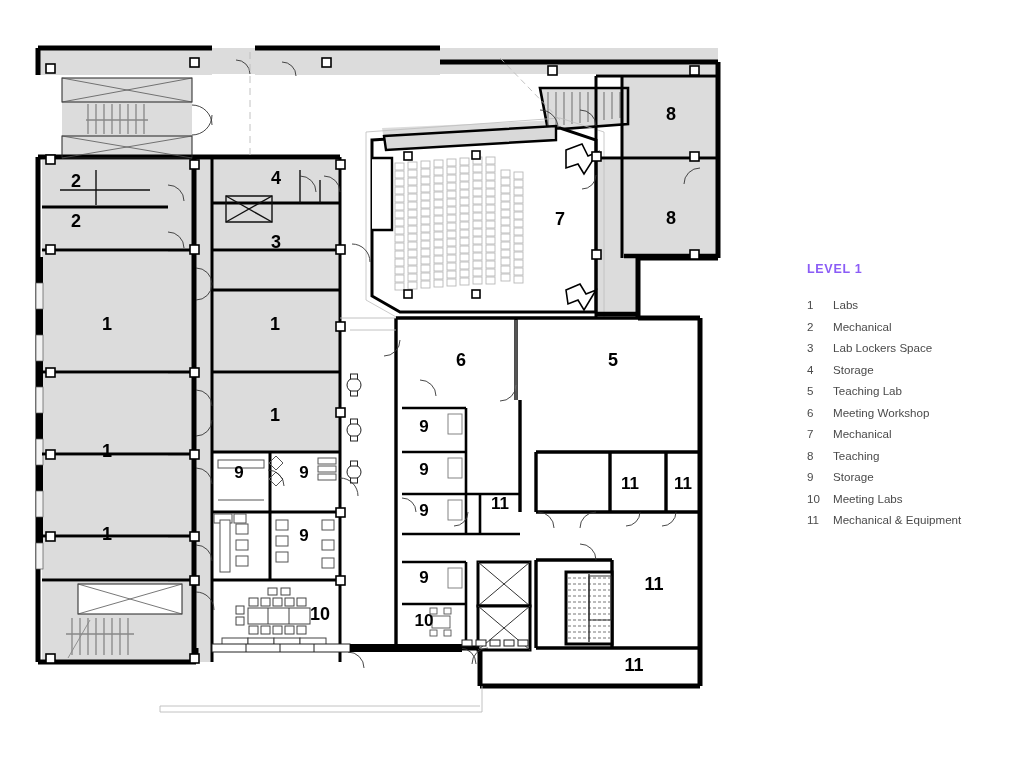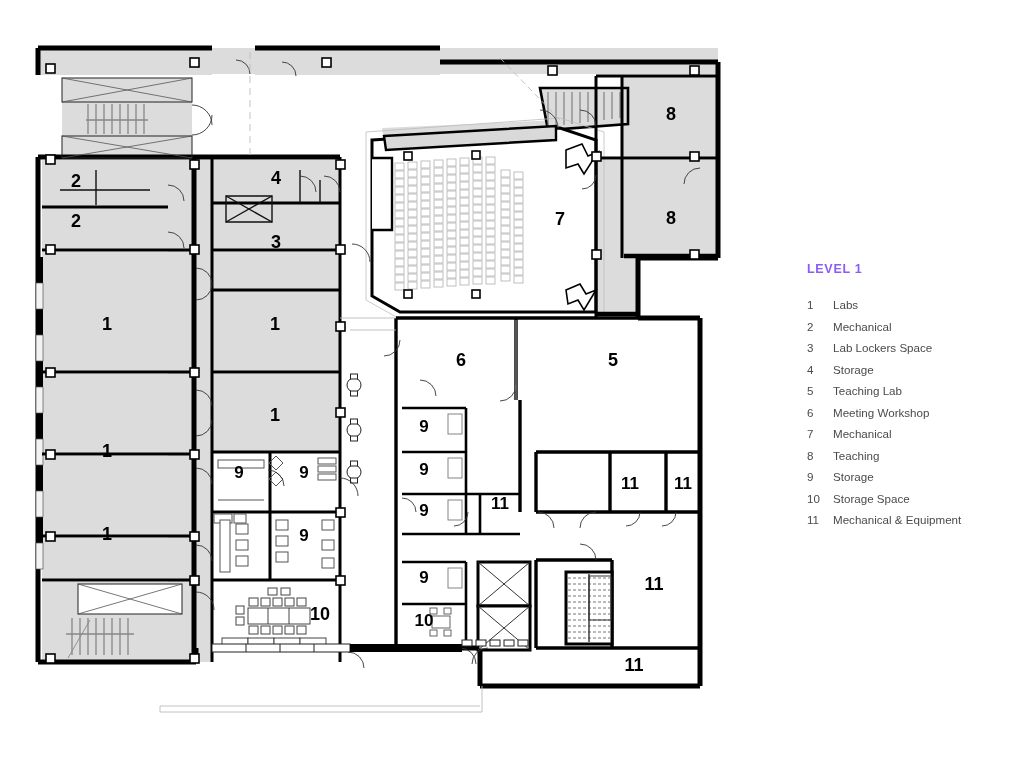--- a/index.html
+++ b/index.html
@@ -767,21 +767,21 @@
         <div class="legend-row">
           <span class="legend-num">8</span>
           <span class="legend-label">Teaching</span>
         </div>
         <div class="legend-row">
           <span class="legend-num">9</span>
           <span class="legend-label">Storage</span>
         </div>
         <div class="legend-row">
           <span class="legend-num">10</span>
-          <span class="legend-label">Storage Space</span>
+          <span class="legend-label">Meeting Labs</span>
         </div>
         <div class="legend-row">
           <span class="legend-num">11</span>
           <span class="legend-label">Mechanical &amp; Equipment</span>
         </div>
       </div>
   </div>
 
 </div>
 

